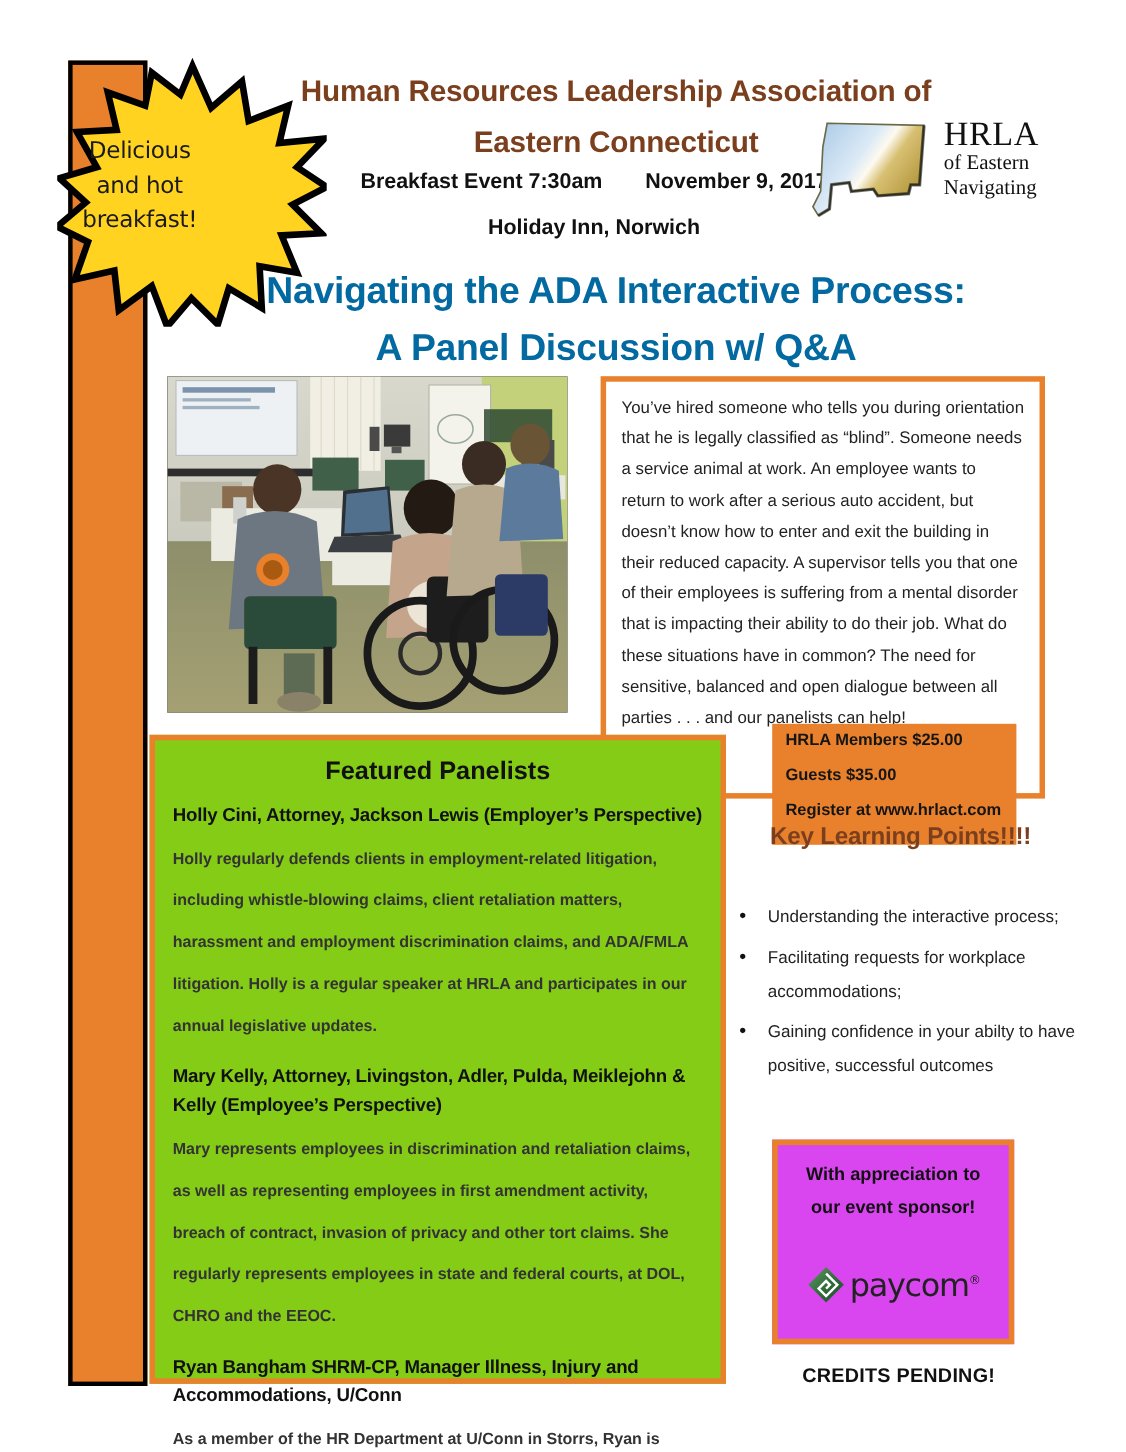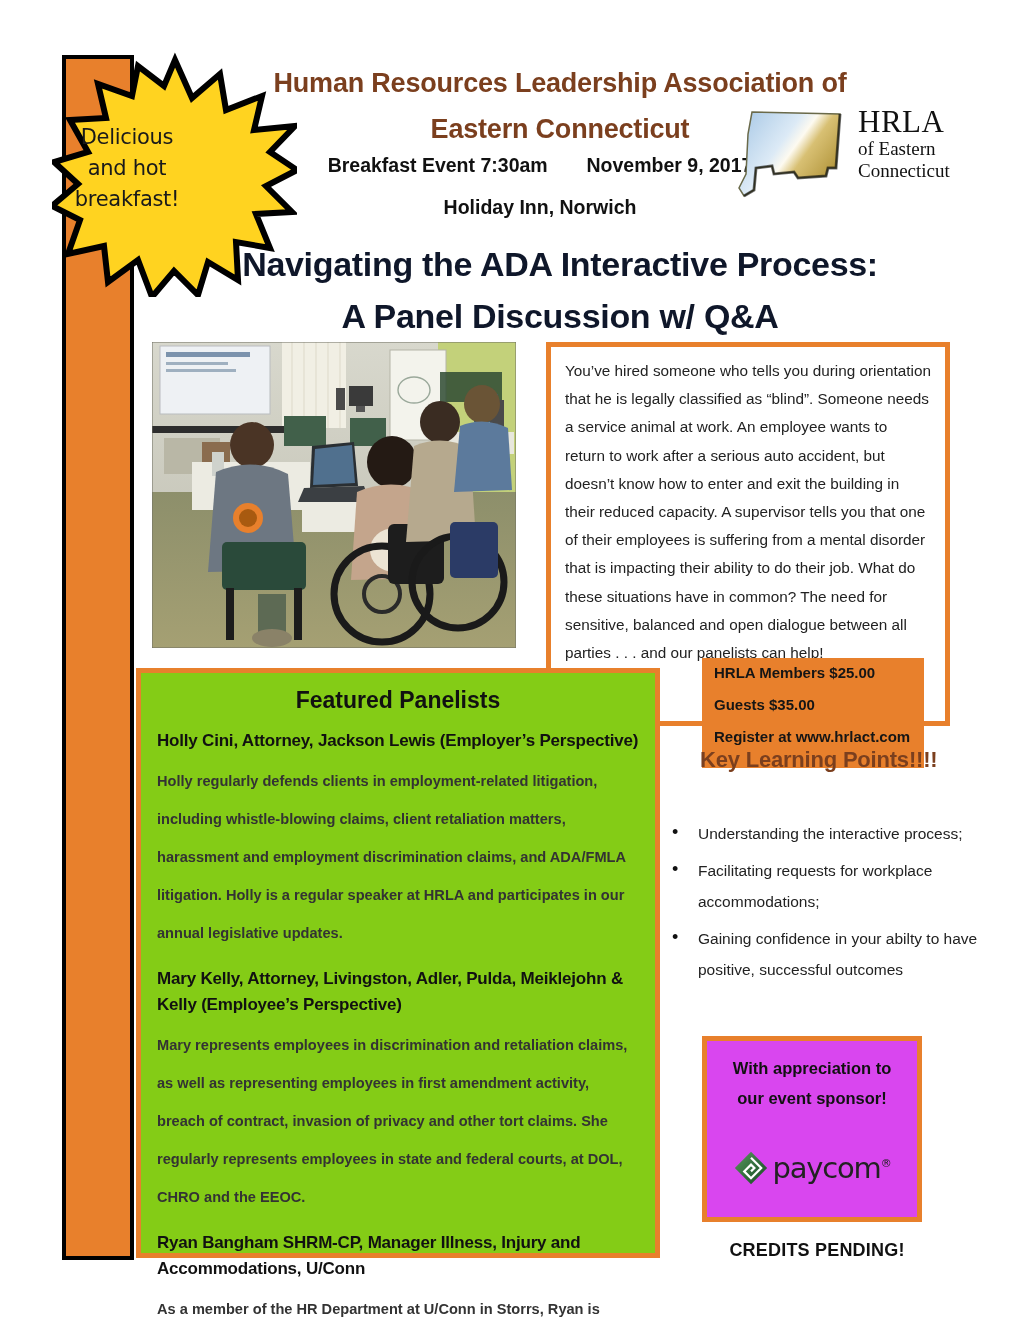--- a/index.html
+++ b/index.html
@@ -111,21 +111,21 @@
   
   .main-title {
     position: absolute;
     left: 160px;
     top: 238px;
     width: 800px;
     text-align: center;
     font-size: 34px;
     line-height: 52px;
     font-weight: bold;
-    color: #0f172a;
+    color: #0369a1;
     letter-spacing: -0.3px;
   }
 
   
   .photo {
     position: absolute;
     left: 152px;
     top: 342px;
     width: 364px;
     height: 306px;
@@ -334,21 +334,21 @@
             <stop offset="100%" stop-color="#A98B2E"></stop>
           </linearGradient>
         </defs>
         <path d="M16,8 L104,10 L100,64 L92,64 L90,72 L62,74 L58,68 L38,70 L36,62 L20,64 L18,86 L8,92 L3,84 L10,70 L12,30 Z" fill="url(#ctgrad)" stroke="#6a6a4a" stroke-width="1.5"></path>
         <path d="M104,10 L100,64 L92,64 L90,72 L62,74 L58,68 L38,70 L36,62 L20,64 L18,86 L8,92" fill="none" stroke="#000000" stroke-width="3" opacity="0.55"></path>
       </svg>
     </div>
     <div class="logo-text">
       <div class="l1">HRLA</div>
       <div class="l2">of Eastern</div>
-      <div class="l3">Connecticut</div>
+      <div class="l3">Navigating</div>
     </div>
   </div>
 
   <div class="main-title">
     <div>Navigating the ADA Interactive Process:</div>
     <div>A Panel Discussion w/ Q&amp;A</div>
   </div>
 
   <div class="photo">
     <svg viewBox="0 0 364 306" xmlns="http://www.w3.org/2000/svg" preserveAspectRatio="none">

